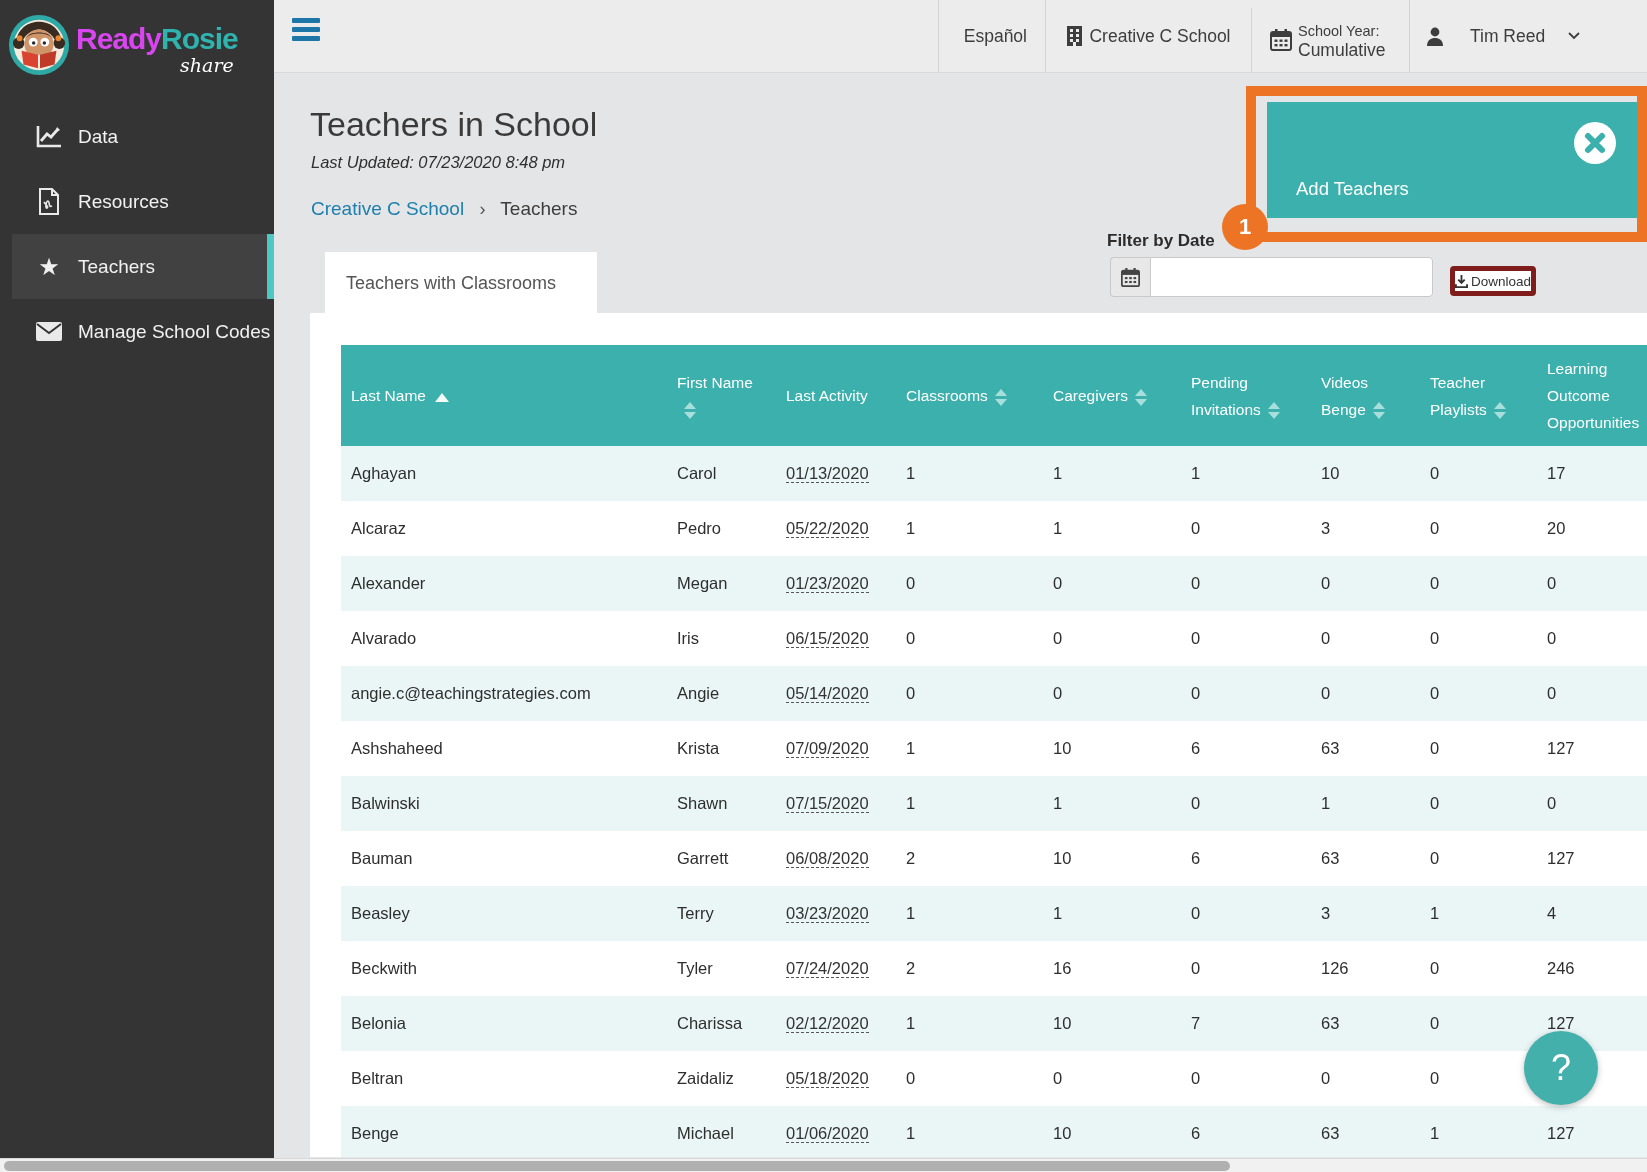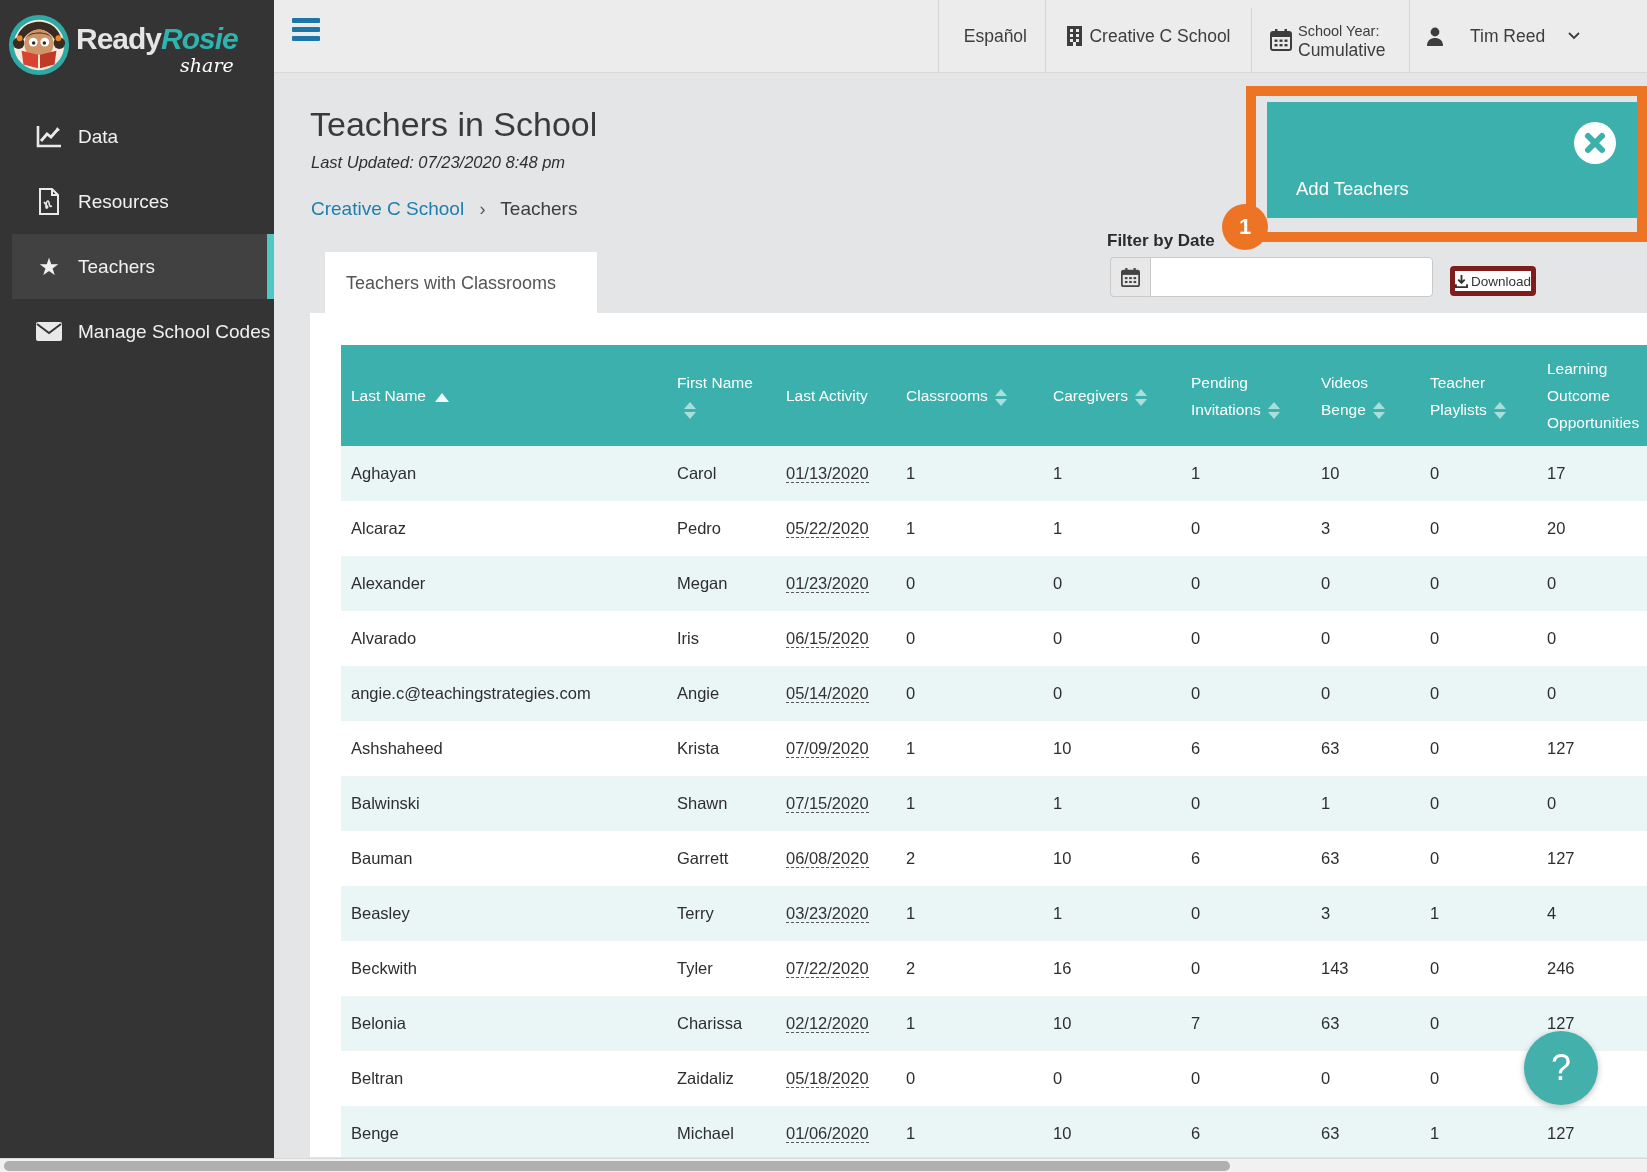--- a/index.html
+++ b/index.html
@@ -5,22 +5,22 @@
   * { margin:0; padding:0; box-sizing:border-box; }
   html,body { width:1647px; height:1172px; overflow:hidden; }
   body { font-family:"Liberation Sans", sans-serif; background:#e4e5e7; position:relative; color:#333; }
 
   
   .sidebar { position:absolute; left:0; top:0; width:274px; height:1158px; background:#343434; z-index:5; }
   .logo { display:flex; align-items:flex-start; padding:14px 10px 0 8px; }
   .logo-mark { width:62px; height:62px; flex:0 0 62px; }
   .logo-text { margin-left:6px; margin-top:10px; line-height:1; }
   .logo-word { font-size:30px; font-weight:bold; letter-spacing:-1px; }
-  .logo-red { color:#e5e5e5; }
-  .logo-teal { color:#2fb3ae;font-style:italic; }
+  .logo-red { color:#d946ef; }
+  .logo-teal { color:#2fb3ae; }
   .logo-tagline { display:block; text-align:right; color:#fff; font-family:"DejaVu Serif", serif; font-style:italic; font-size:19px; margin-top:2px; padding-right:4px; }
   .nav { margin-top:28px; }
   .nav-item { display:flex; align-items:center; height:65px; padding-left:22px; color:#f1f1f1; font-size:19px; cursor:pointer; position:relative;margin-left:12px; }
   .nav-item .nav-icon { width:30px; flex:0 0 30px; margin-right:14px; display:flex; align-items:center; justify-content:center; }
   .nav-item.active { background:#414141; }
   .nav-item.active::after { content:""; position:absolute; right:0; top:0; bottom:0; width:7px; background:#4fc7c2; }
   .nav-icon svg { display:block; }
   .star-glyph { font-size:24px; color:#efefef; line-height:1; }
 
   
@@ -411,25 +411,25 @@
             <td>1</td>
             <td>1</td>
             <td>0</td>
             <td>3</td>
             <td>1</td>
             <td>4</td>
           </tr>
           <tr>
             <td>Beckwith</td>
             <td>Tyler</td>
-            <td><a class="date-link">07/22/2020</a></td>
+            <td><a class="date-link">07/24/2020</a></td>
             <td>2</td>
             <td>16</td>
             <td>0</td>
-            <td>143</td>
+            <td>126</td>
             <td>0</td>
             <td>246</td>
           </tr>
           <tr>
             <td>Belonia</td>
             <td>Charissa</td>
             <td><a class="date-link">02/12/2020</a></td>
             <td>1</td>
             <td>10</td>
             <td>7</td>

